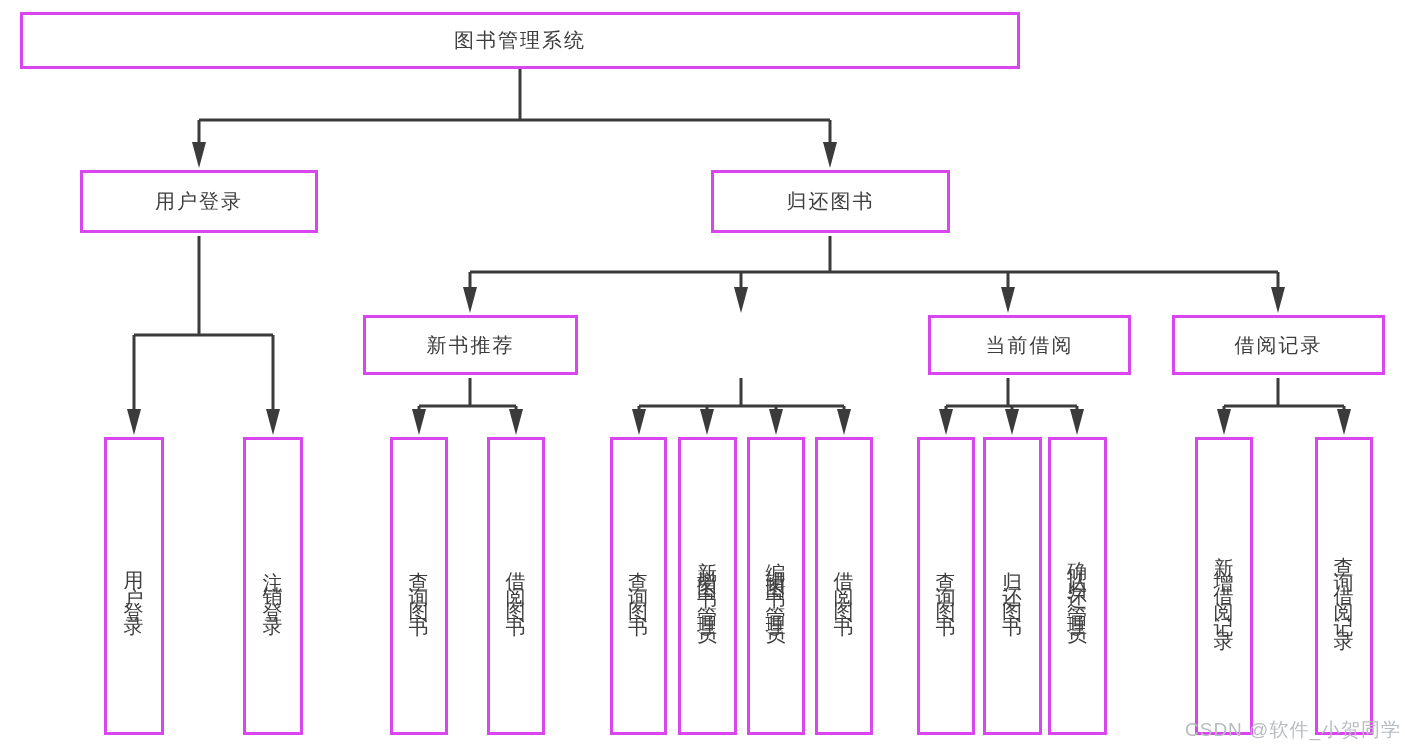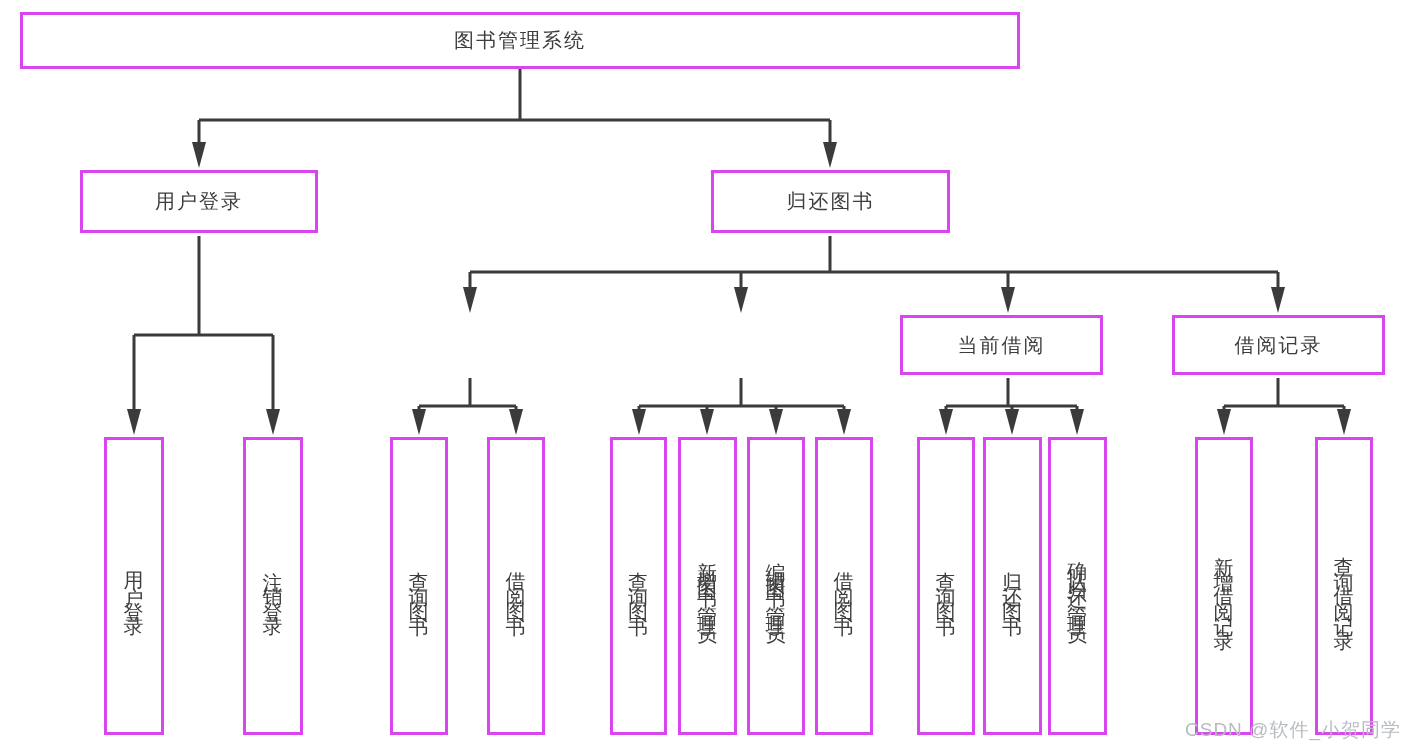--- a/index.html
+++ b/index.html
@@ -107,21 +107,24 @@
     <span>图书管理系统</span>
   </div>
 
   <div class="box hbox lvl2a">
     <span>用户登录</span>
   </div>
   <div class="box hbox lvl2b">
     <span>归还图书</span>
   </div>
 
-  <div class="box hbox lvl3" style="left:900px;width:203px">
+  <div class="box hbox lvl3" style="left:363px;width:215px">
+    <span>新书推荐</span>
+  </div>
+  <div class="box hbox lvl3" style="left:928px;width:203px">
     <span>当前借阅</span>
   </div>
   <div class="box hbox lvl3" style="left:1172px;width:213px">
     <span>借阅记录</span>
   </div>
 
   <div class="box leaf" style="left:104px;width:60px">
     <span class="vtext">用户登录</span>
   </div>
   <div class="box leaf" style="left:243px;width:60px">

